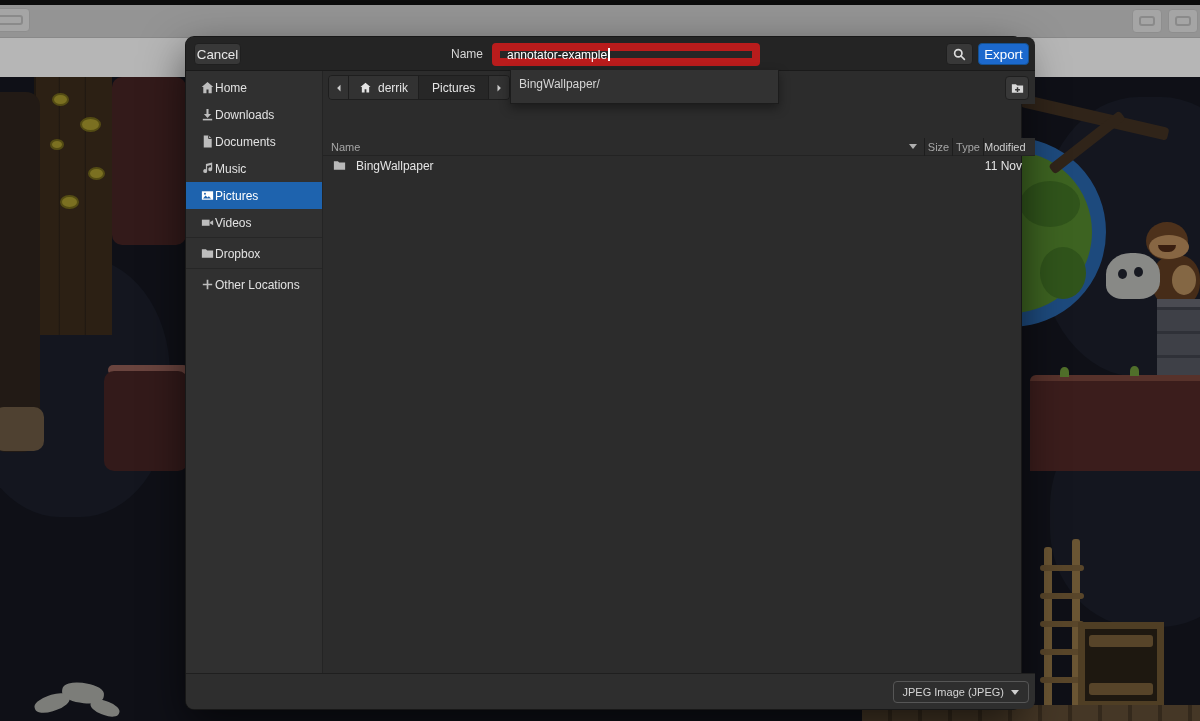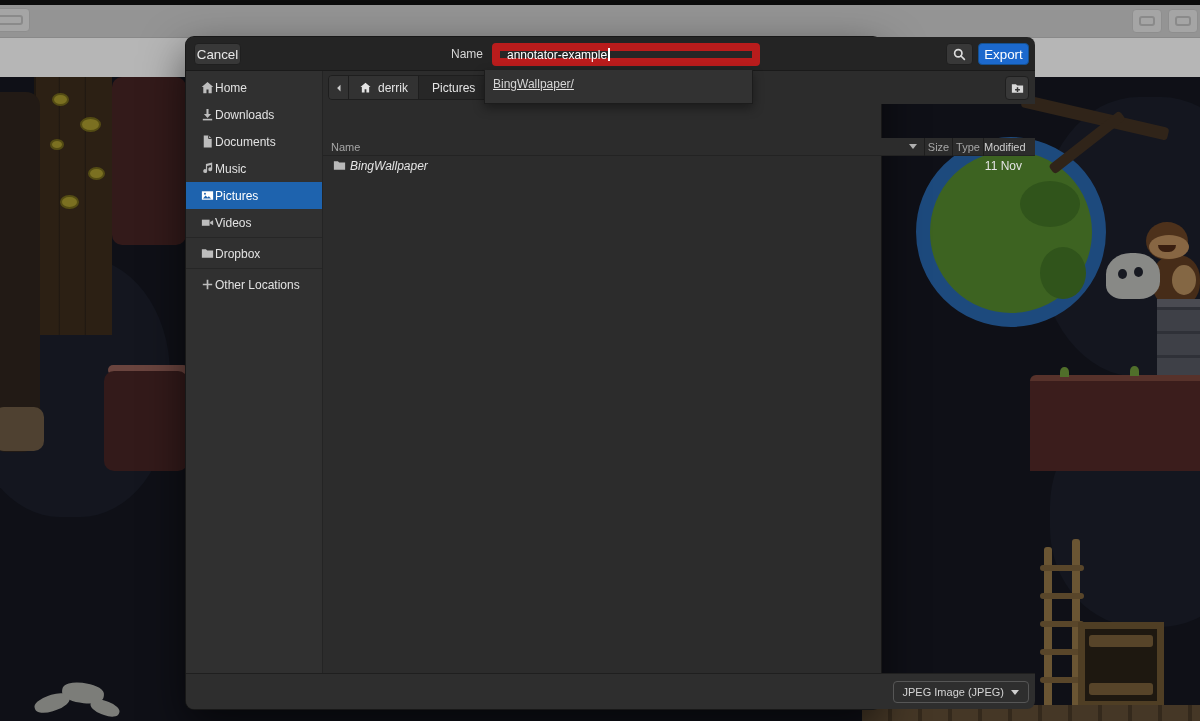--- a/index.html
+++ b/index.html
@@ -45,21 +45,21 @@
   .grass { width:9px; height:10px; background:#7fae3d; border-radius:50% 50% 0 0; }
   .ladder-rail { width:8px; background:#a8854b; border-radius:3px; }
   .ladder-rung { height:6px; background:#8d6d3d; border-radius:3px; }
   .crate { left:1078px; top:545px; width:86px; height:86px; background:#2e2313; border:7px solid #7c5f33; }
   .crate-bar { position:absolute; left:4px; right:4px; height:12px; background:#8a6a3a; border-radius:3px; }
   .wood-floor { left:862px; top:628px; width:338px; height:16px; background:#6d5436;
     background-image:repeating-linear-gradient(90deg, transparent 0 26px, #523e26 26px 30px); }
   .game-dim { left:0; top:0; width:1200px; height:644px; background:rgba(6,7,12,0.38); }
 
   
-  .dialog { left:186px; top:37px; width:695px; height:672px; background:#2c2c2c; border-radius:8px;
+  .dialog { left:186px; top:37px; width:835px; height:672px; background:#2c2c2c; border-radius:8px;
     box-shadow:0 0 0 1px #181818, 0 16px 44px rgba(0,0,0,0.6); color:#e6e6e6; font-size:12px; }
   .dlg-header { position:absolute; left:0; top:0; width:849px; height:34px; background:#242424;
     border-bottom:1px solid #1a1a1a; border-radius:8px 8px 0 0; }
   .btn { position:absolute; display:flex; align-items:center; justify-content:center;
     background:#383838; border:1px solid #1f1f1f; border-radius:4px; color:#e8e8e8; cursor:default; }
   .btn-cancel { left:8px; top:6px; width:47px; height:22px; }
   .lbl-name { position:absolute; top:0; right:552px; line-height:34px; color:#d6d6d6; }
   .entry { position:absolute; left:306px; top:6px; width:268px; height:23px; background:#262626;
     border:8px solid #b91c1c; border-radius:4px; display:flex; align-items:center; padding:0 7px; color:#fff; }
   .caret { width:1.5px; height:13px; background:#fff; margin-left:1px; }
@@ -90,25 +90,25 @@
   .colsep { width:1px; height:18px; background:#1d1d1d; }
   .col-name { flex:1; padding-left:8px; display:flex; align-items:center; }
   .sortarrow { margin-left:auto; margin-right:7px; width:0; height:0;
     border-left:4px solid transparent; border-right:4px solid transparent; border-top:5px solid #b0b0b0; }
   .col-size { width:27px; text-align:center; }
   .col-type { width:30px; text-align:center; }
   .col-mod { width:51px; padding-right:8px; color:#cfcfcf; }
 
   .filerow { position:absolute; left:0; top:85px; width:712px; height:19px; display:flex; align-items:center; color:#e4e4e4; }
   .filerow svg { margin-left:9px; color:#b9b9b9; flex:none; }
-  .filerow .fname { margin-left:3px; flex:1;font-style:italic; }
+  .filerow .fname { margin-left:9px; flex:1; }
   .filerow .fmod { width:59px; text-align:right; padding-right:13px; }
 
-  .popup { position:absolute; left:298px; top:33px; width:269px; height:34px; background:#323232;
-    border:1px solid #1c1c1c; border-top:none; box-shadow:0 4px 10px rgba(0,0,0,.4); z-index:5;text-decoration:underline; }
+  .popup { position:absolute; left:324px; top:33px; width:269px; height:34px; background:#323232;
+    border:1px solid #1c1c1c; border-top:none; box-shadow:0 4px 10px rgba(0,0,0,.4); z-index:5; }
   .popup .sugg { padding:7px 0 0 8px; color:#d5d5d5; }
 
   .footer { position:absolute; left:0; top:636px; width:849px; height:36px; background:#2e2e2e;
     border-top:1px solid #1f1f1f; border-radius:0 0 8px 8px; }
   .btn-filetype { position:absolute; right:6px; top:7px; height:22px; display:flex; align-items:center; gap:7px;
     background:#2e2e2e; border:1px solid #565656; border-radius:4px; padding:0 9px; color:#d5d5d5; font-size:11px; }
   .dd-arrow { width:0; height:0; border-left:4px solid transparent; border-right:4px solid transparent;
     border-top:5px solid #cfcfcf; }
 </style>
 </head>

